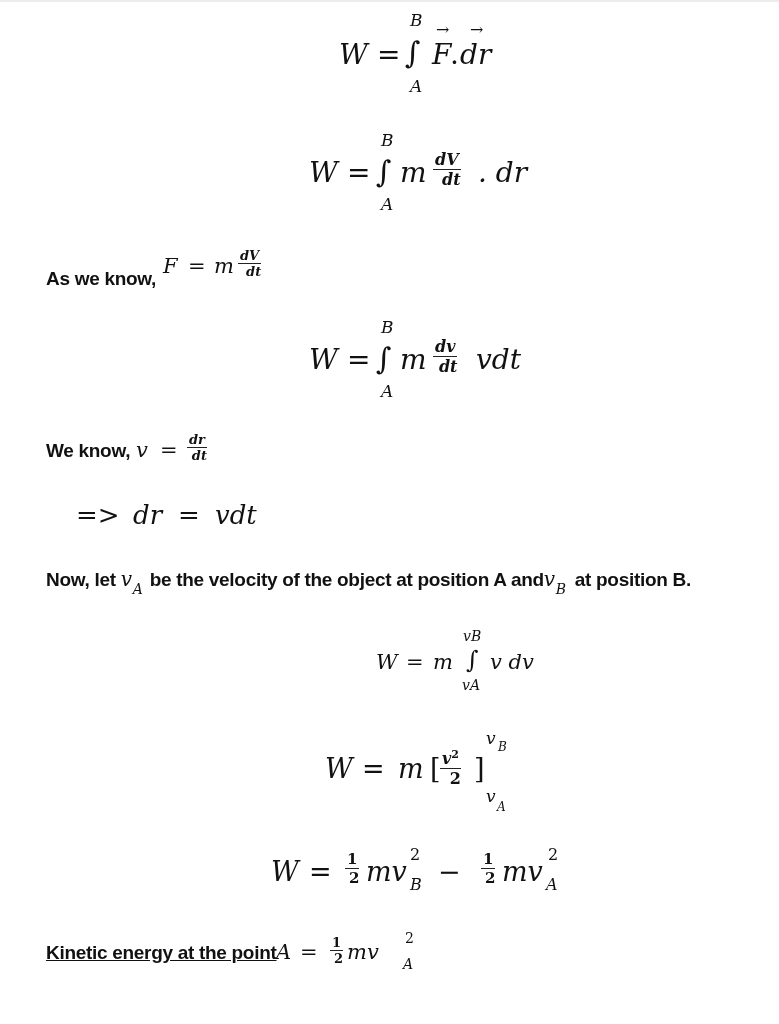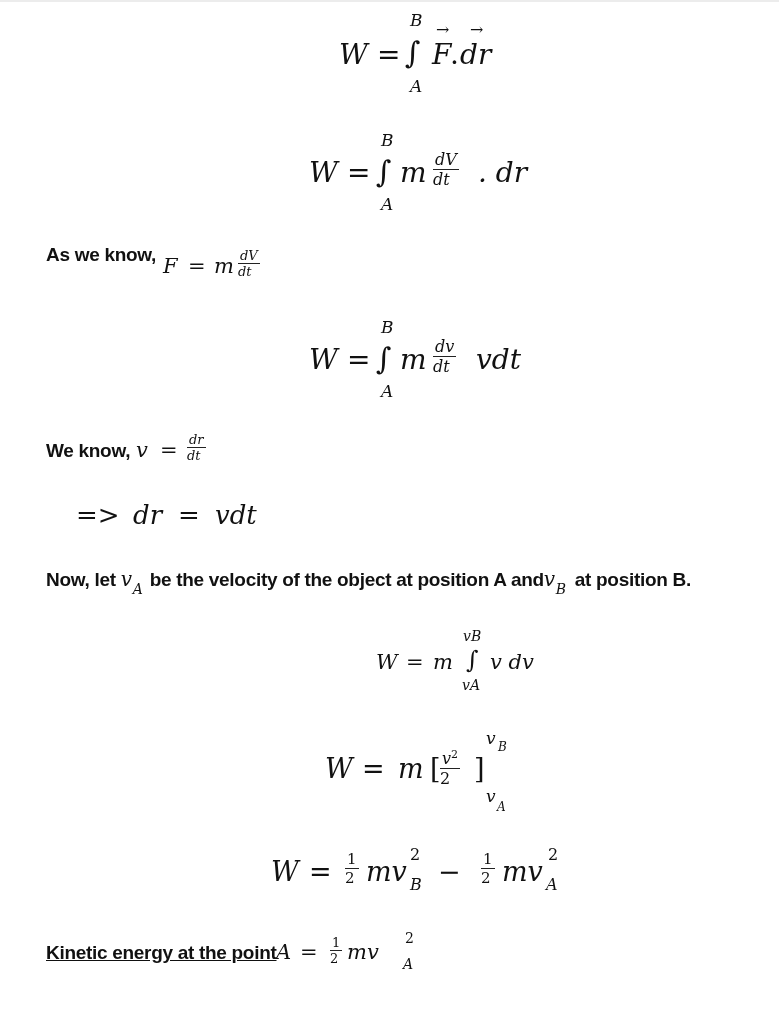--- a/index.html
+++ b/index.html
@@ -8,21 +8,21 @@
     background: #ffffff; color: #111111;
     font-family: "DejaVu Serif", serif;
   }
   .topline { position: absolute; left: 0; top: 0; width: 779px; height: 2px; background: #ececec; }
   .abs { position: absolute; white-space: nowrap; }
   .m { font-family: "DejaVu Serif", serif; font-style: italic; }
   .up { font-style: normal; }
   .txt { font-family: "Liberation Sans", sans-serif; font-weight: bold; font-size: 19px; letter-spacing: -0.3px; }
   .lim { position: absolute; font-family: "DejaVu Serif", serif; font-style: italic; font-size: 17px; }
   .int { position: absolute; font-family: "DejaVu Serif", serif; font-size: 30px; line-height: 1; }
-  .frac { display: inline-block; vertical-align: middle; text-align: left; }
+  .frac { display: inline-block; vertical-align: middle; text-align: right; font-weight: bold; }
   .frac .num { display: block; border-bottom: 1.3px solid #222; padding: 0 2px; }
   .frac .den { display: block; }
   .arrow { position: absolute; font-size: 16px; font-style: normal; }
 </style>
 </head>
 <body>
 
 <div class="topline"></div>
 
 <div>
@@ -46,21 +46,21 @@
   <span class="lim" style="left:381px;top:194px;">A</span>
   <span class="abs m" style="left:400px;top:156px;font-size:28px;">m</span>
   <span class="abs frac m" style="left:433px;top:150px;font-size:16px;">
     <span class="num">dV</span>
     <span class="den">dt</span>
   </span>
   <span class="abs m" style="left:478px;top:156px;font-size:28px;">. dr</span>
 </div>
 
 <div>
-  <span class="abs txt" style="left:46px;top:244px;">As we know,</span>
+  <span class="abs txt" style="left:46px;top:268px;">As we know,</span>
   <span class="abs m" style="left:163px;top:254px;font-size:21px;">F</span>
   <span class="abs up" style="left:188px;top:254px;font-size:21px;">=</span>
   <span class="abs m" style="left:214px;top:254px;font-size:21px;">m</span>
   <span class="abs frac m" style="left:238px;top:248px;font-size:13px;">
     <span class="num">dV</span>
     <span class="den">dt</span>
   </span>
 </div>
 
 <div>

